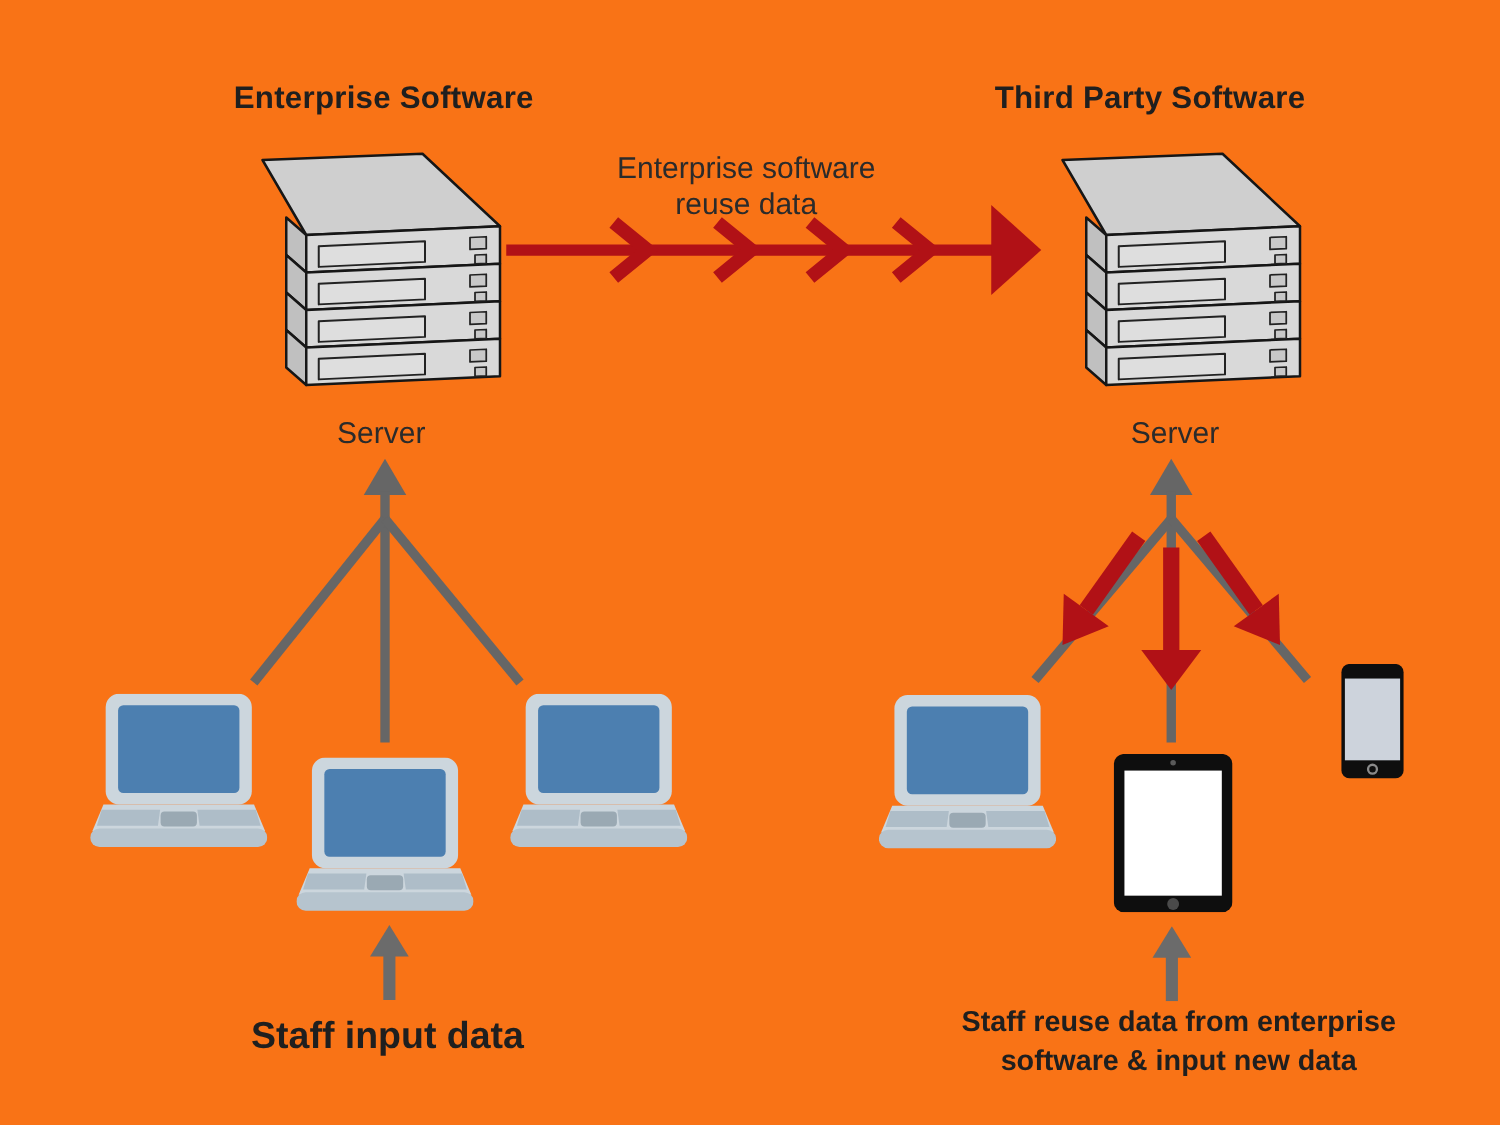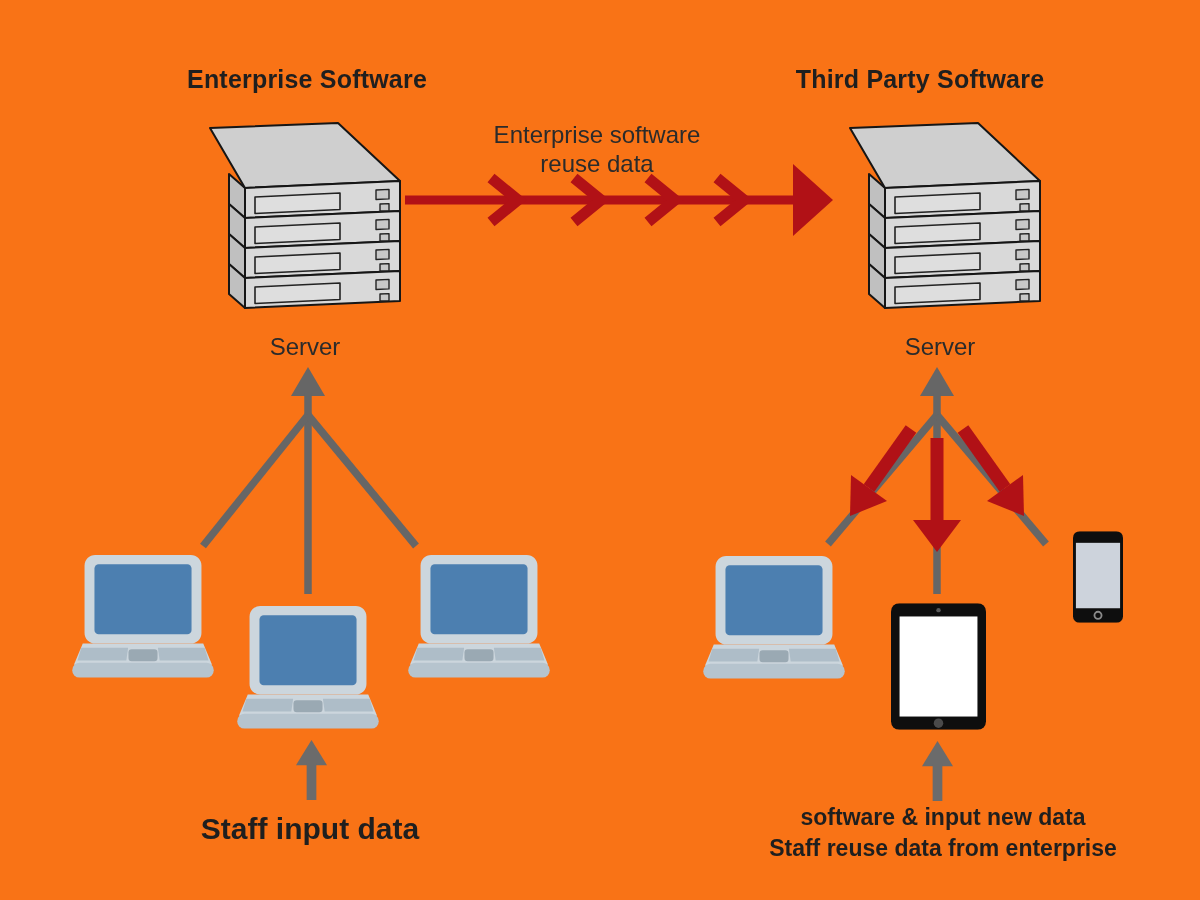--- a/index.html
+++ b/index.html
@@ -176,17 +176,17 @@
     <div>Enterprise software</div>
     <div>reuse data</div>
   </div>
 
   <div class="label plain" style="left:305px; top:347px;">Server</div>
   <div class="label plain" style="left:940px; top:347px;">Server</div>
 
   <div class="label bold-lg" style="left:310px; top:829px;">Staff input data</div>
 
   <div class="label bold-md" style="left:943px; top:833px;">
+    <div>Staff reuse data from enterprise</div>
     <div>software &amp; input new data</div>
-    <div>Staff reuse data from enterprise</div>
   </div>
 
 </div>
 
 </body></html>

